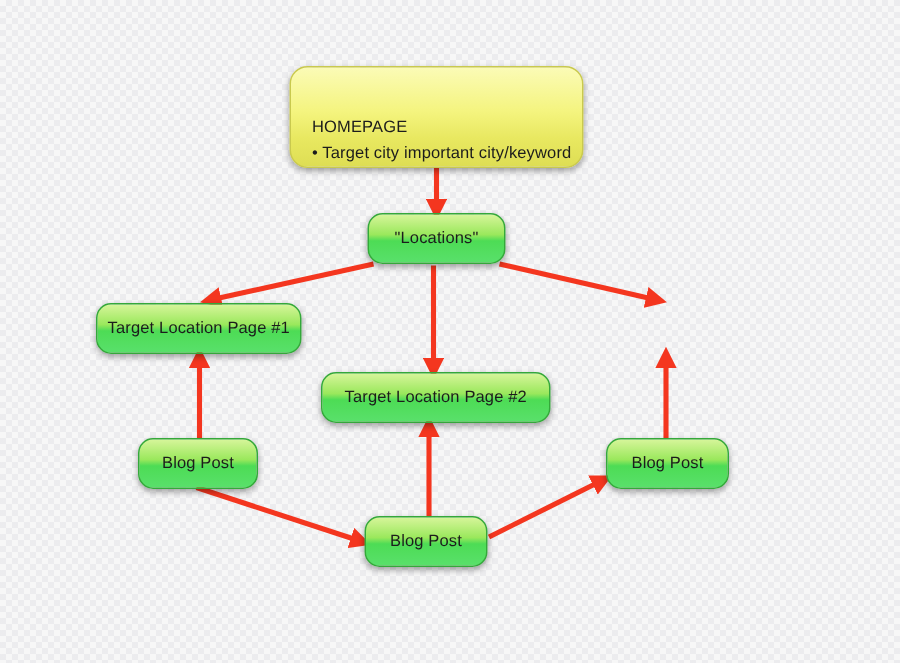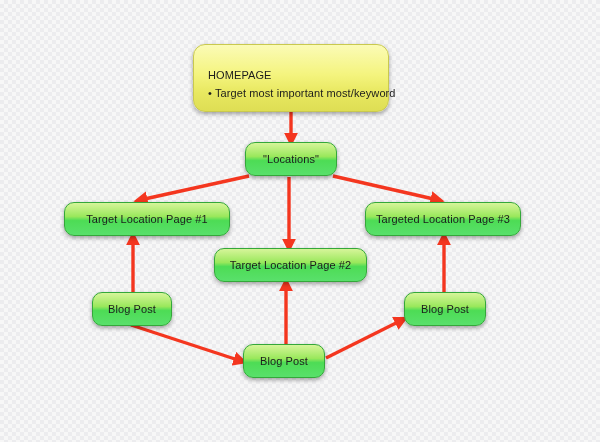--- a/index.html
+++ b/index.html
@@ -51,21 +51,21 @@
 
   .node-green {
     background-image: linear-gradient(to bottom, #d6f59a 0%, #9ae85c 42%, #4ddc55 55%, #59e06b 100%);
     border: 1px solid #34a83a;
   }
 
   .node-yellow {
     background-image: linear-gradient(to bottom, #fbfbb6 0%, #f4f47e 45%, #e8e860 72%, #dede54 100%);
     border: 1px solid #c9c94e;
     border-radius: 12px;
-    align-items: center;
+    align-items: flex-end;
     justify-content: flex-start;
     text-align: left;
   }
 
   .homepage-text {
     padding: 13px 14px 0 14px;
     line-height: 1.55;
     font-size: 11px;
   }
   .homepage-line { display: block; white-space: nowrap; }
@@ -90,39 +90,36 @@
         <line x1="131" y1="325" x2="241" y2="361" marker-end="url(#arrowhead)"></line>
         <line x1="286" y1="344" x2="286" y2="284" marker-end="url(#arrowhead)"></line>
         <line x1="326" y1="358" x2="402" y2="320" marker-end="url(#arrowhead)"></line>
         <line x1="444" y1="292" x2="444" y2="238" marker-end="url(#arrowhead)"></line>
       </g>
   </svg>
 
   <div class="node node-yellow" style="left:193px; top:44px; width:196px; height:68px;">
     <div class="homepage-text">
       <span class="homepage-line">HOMEPAGE</span>
-      <span class="homepage-line">• Target most important most/keyword</span>
+      <span class="homepage-line">• Target city important city/keyword</span>
     </div>
   </div>
 
   <div class="node node-green" style="left:245px; top:142px; width:92px; height:34px;">
     <span>"Locations"</span>
   </div>
 
-  <div class="node node-green" style="left:64px; top:202px; width:166px; height:34px;">
+  <div class="node node-green" style="left:64px; top:202px; width:137px; height:34px;">
     <span>Target Location Page #1</span>
   </div>
 
   <div class="node node-green" style="left:214px; top:248px; width:153px; height:34px;">
     <span>Target Location Page #2</span>
   </div>
 
-  <div class="node node-green" style="left:365px; top:202px; width:156px; height:34px;">
-    <span>Targeted Location Page #3</span>
-  </div>
 
   <div class="node node-green" style="left:92px; top:292px; width:80px; height:34px;">
     <span>Blog Post</span>
   </div>
 
   <div class="node node-green" style="left:243px; top:344px; width:82px; height:34px;">
     <span>Blog Post</span>
   </div>
 
   <div class="node node-green" style="left:404px; top:292px; width:82px; height:34px;">

